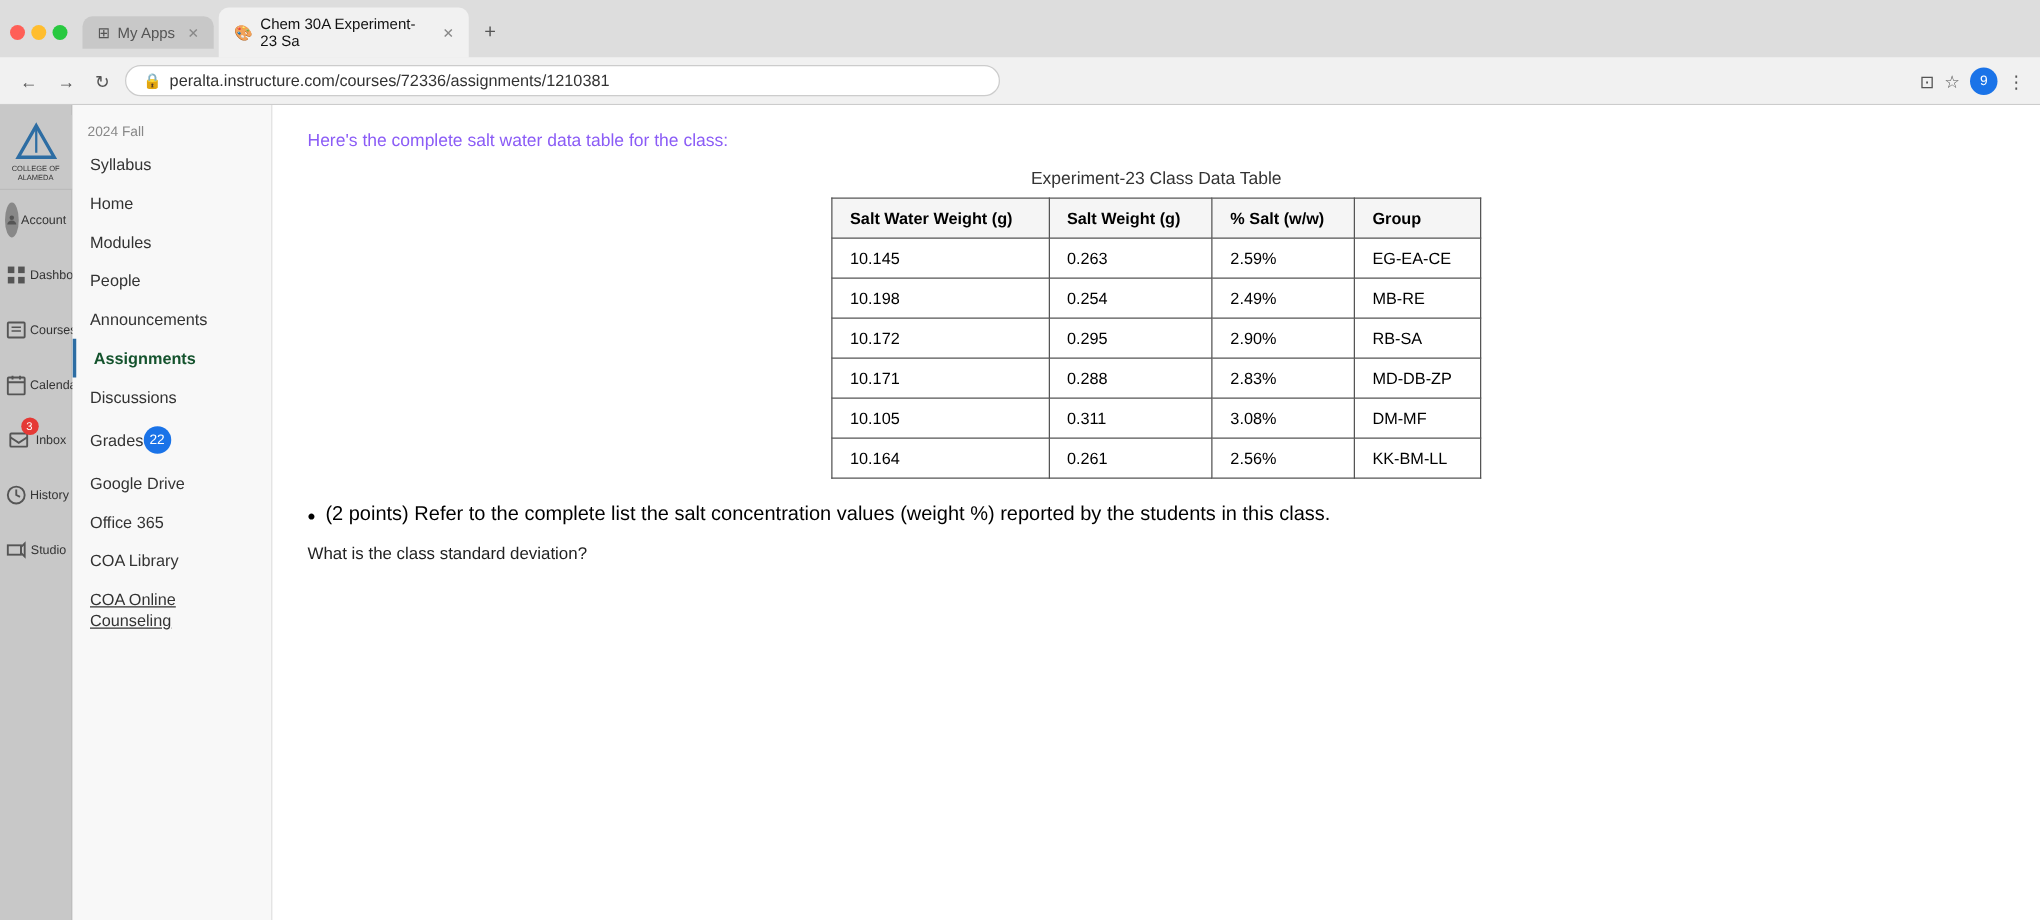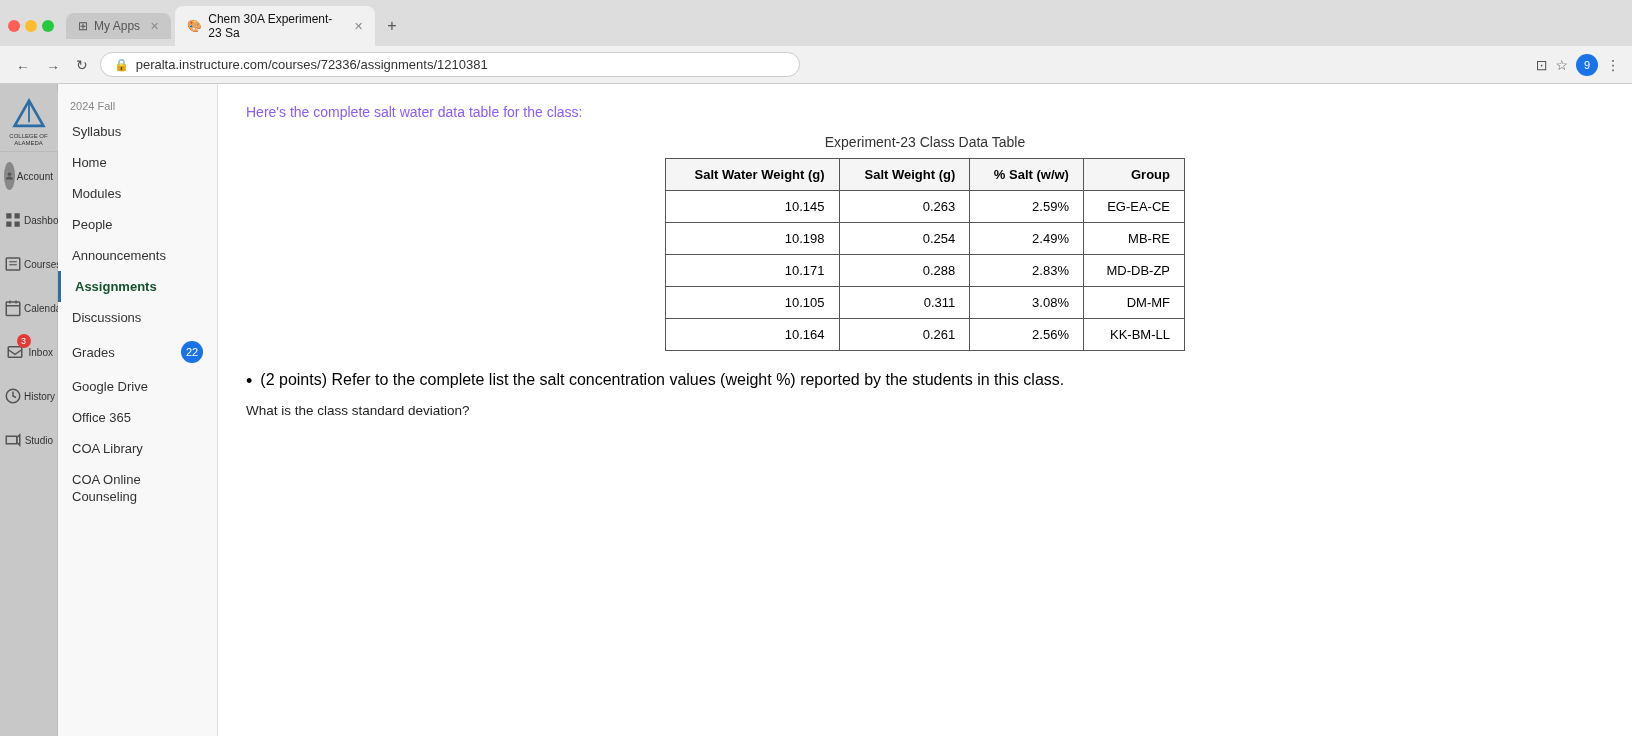--- a/index.html
+++ b/index.html
@@ -39,30 +39,30 @@
     .nav-label { font-size: 10px; color: #333; text-align: center; }
     .nav-badge { position: relative; }
     .badge { position: absolute; top: -4px; right: -4px; background: #e53935; color: white; font-size: 9px; border-radius: 50%; width: 14px; height: 14px; display: flex; align-items: center; justify-content: center; }
 
     
     .sidebar { width: 160px; background: #f8f8f8; border-right: 1px solid #ddd; padding: 8px 0; overflow-y: auto; }
     .sidebar-section { padding: 4px 0; }
     .sidebar-year { font-size: 11px; color: #888; padding: 4px 12px; }
     .sidebar-link { display: block; padding: 8px 14px; font-size: 13px; color: #333; cursor: pointer; text-decoration: none; }
     .sidebar-link.active { border-left: 3px solid #2d6da3; font-weight: 600; color: #14532d; }
-    .sidebar-link-with-badge { display: flex; align-items: center; justify-content: space-between; padding: 8px 14px; cursor: pointer; }
+    .sidebar-link-with-badge { display: flex; align-items: center; padding: 8px 14px; cursor: pointer; }
     .sidebar-link-with-badge span:first-child { font-size: 13px; color: #333; }
     .grade-badge { background: #1a73e8; color: white; border-radius: 50%; width: 22px; height: 22px; font-size: 11px; display: flex; align-items: center; justify-content: center; }
 
     
     .main-content { flex: 1; background: white; overflow-y: auto; padding: 20px 28px; }
     .content-intro { font-size: 14px; color: #8b5cf6; margin-bottom: 14px; }
     .table-title { text-align: center; font-size: 14px; color: #333; margin-bottom: 8px; }
     .data-table { border-collapse: collapse; margin: 0 auto 20px; min-width: 520px; }
-    .data-table th, .data-table td { border: 1px solid #555; padding: 8px 14px; text-align: right; font-size: 13px; }
+    .data-table th, .data-table td { border: 1px solid #555; padding: 8px 14px; text-align: left; font-size: 13px; }
     .data-table th { background: #f5f5f5; font-weight: 600; }
     .data-table td { background: white; }
     .question-block { }
     .question-block p { font-size: 13.5px; color: #222; line-height: 1.6; margin-bottom: 6px; }
     .question-block .bullet { display: flex; gap: 8px; margin-bottom: 8px; }
     .question-block .bullet::before { content: '•'; font-size: 18px; }
 
     .col-logo { background: #c8c8c8; display: flex; flex-direction: column; align-items: center; justify-content: center; width: 58px; height: 60px; cursor: pointer; border-bottom: 1px solid #bbb; }
     .col-logo svg { width: 36px; height: 36px; }
   </style>
@@ -206,21 +206,21 @@
       <a class="sidebar-link">Announcements</a>
       <a class="sidebar-link active">Assignments</a>
       <a class="sidebar-link">Discussions</a>
       <div class="sidebar-link-with-badge">
         <span>Grades</span>
         <span class="grade-badge">22</span>
       </div>
       <a class="sidebar-link">Google Drive</a>
       <a class="sidebar-link">Office 365</a>
       <a class="sidebar-link">COA Library</a>
-      <a class="sidebar-link" style="white-space:normal;line-height:1.3;">COA Online Counseling</a>
+      <a class="sidebar-link" style="white-space:normal;line-height:1.3;text-decoration:underline;">COA Online Counseling</a>
     </div>
   </div>
 
   <div class="main-content">
     <p class="content-intro">Here's the complete salt water data table for the class:</p>
 
     <div class="table-title">Experiment-23 Class Data Table</div>
 
     <table class="data-table">
       <thead>
@@ -238,20 +238,26 @@
             <td>2.59%</td>
             <td>EG-EA-CE</td>
           </tr>
           <tr>
             <td>10.198</td>
             <td>0.254</td>
             <td>2.49%</td>
             <td>MB-RE</td>
           </tr>
           <tr>
+            <td>10.172</td>
+            <td>0.295</td>
+            <td>2.90%</td>
+            <td>RB-SA</td>
+          </tr>
+          <tr>
             <td>10.171</td>
             <td>0.288</td>
             <td>2.83%</td>
             <td>MD-DB-ZP</td>
           </tr>
           <tr>
             <td>10.105</td>
             <td>0.311</td>
             <td>3.08%</td>
             <td>DM-MF</td>

